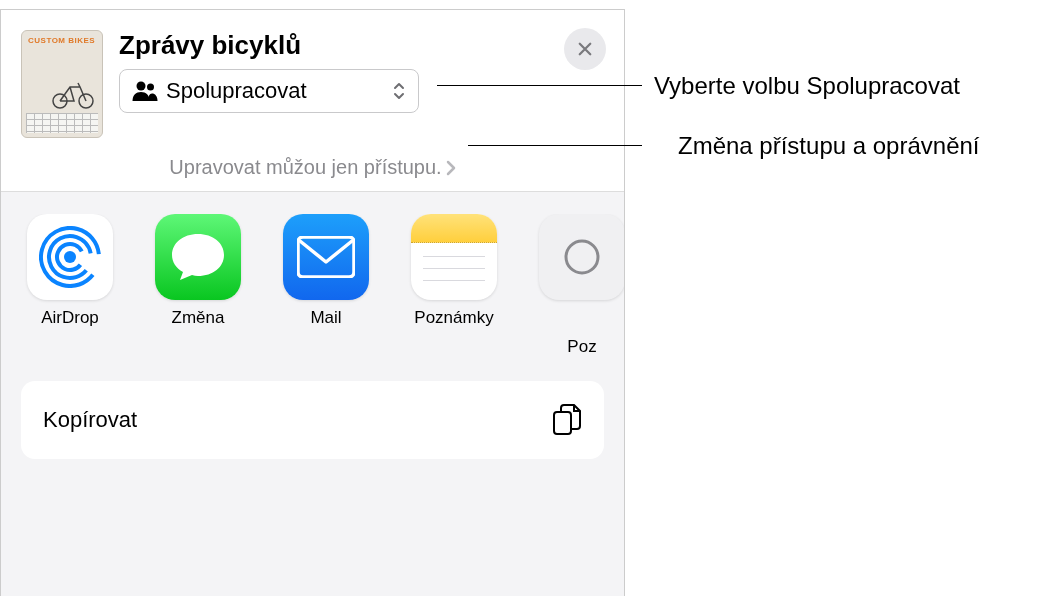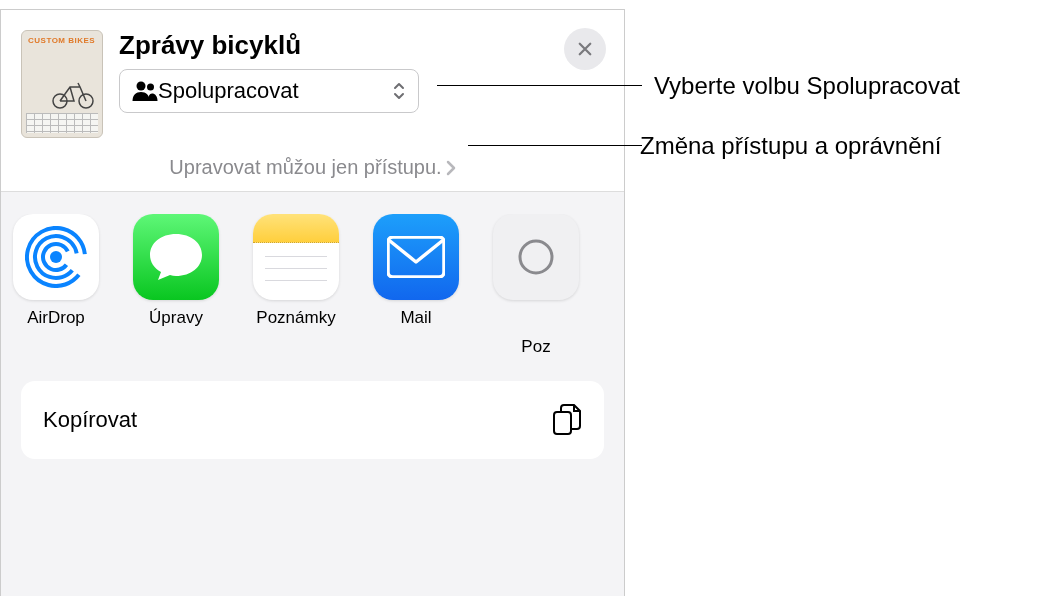--- a/index.html
+++ b/index.html
@@ -73,20 +73,21 @@
     font-weight: 700;
     color:#000;
     margin-bottom: 8px;
     white-space:nowrap;
     overflow:hidden;
     text-overflow:ellipsis;
   }
   .collab-dropdown {
     display: inline-flex;
     align-items: center;
+    gap: 8px;
     border: 1px solid #c9c9cb;
     border-radius: 8px;
     padding: 8px 12px;
     font-size: 22px;
     color:#000;
     background:#fff;
     min-width: 300px;
     position:relative;
     cursor:pointer;
   }
@@ -123,22 +124,22 @@
     color:#7a7a7e;
   }
   .close-btn svg{width:18px;height:18px;}
   
   .apps-section {
     background:#f4f4f6;
     padding: 22px 0 14px 0;
   }
   .apps-row {
     display:flex;
-    gap: 26px;
-    padding: 0 8px;
+    gap: 34px;
+    padding: 0 22px;
     overflow:hidden;
   }
   .app-item {
     display:flex;
     flex-direction:column;
     align-items:center;
     gap:8px;
     width: 94px;
     flex-shrink:0;
     cursor:pointer;
@@ -265,36 +266,36 @@
           </svg>
         </div>
         <div class="app-label">AirDrop</div>
       </div>
       <div class="app-item">
         <div class="app-icon messages-bg">
           <svg width="58" height="54" viewBox="0 0 58 54">
             <path d="M29 4 C14 4 3 13 3 25 C3 32 7 38 14 42 L11 50 L23 45 C25 45.5 27 46 29 46 C44 46 55 37 55 25 C55 13 44 4 29 4 Z" fill="#fff"></path>
           </svg>
         </div>
-        <div class="app-label">Úpravy</div>
-      </div>
-      <div class="app-item">
-        <div class="app-icon notes-bg">
-          <div class="lines"></div>
-        </div>
-        <div class="app-label">Poznámky</div>
+        <div class="app-label">Změna</div>
       </div>
       <div class="app-item">
         <div class="app-icon mail-bg">
           <svg width="58" height="42" viewBox="0 0 58 42">
             <rect x="1" y="1" width="56" height="40" rx="5" fill="none" stroke="#fff" stroke-width="3.5"></rect>
             <path d="M3 5 L29 26 L55 5" fill="none" stroke="#fff" stroke-width="3.5" stroke-linecap="round" stroke-linejoin="round"></path>
           </svg>
         </div>
         <div class="app-label">Mail</div>
+      </div>
+      <div class="app-item">
+        <div class="app-icon notes-bg">
+          <div class="lines"></div>
+        </div>
+        <div class="app-label">Poznámky</div>
       </div>
       <div class="app-item cut">
         <div class="app-icon gray-bg">
           <svg width="40" height="40" viewBox="0 0 40 40">
               <circle cx="20" cy="20" r="16" fill="none" stroke="#8a8a8e" stroke-width="3"></circle>
             </svg>
         </div>
         <div class="app-label">Poz</div>
       </div>
     </div>
@@ -311,13 +312,13 @@
     </div>
   </div>
   <div class="divider-section"></div>
 
 </div>
 
 <div class="callout-line" style="left:437px; top:85px; width:205px;"></div>
 <div class="callout-text" style="left:654px; top:72px;text-align:center;">Vyberte volbu Spolupracovat</div>
 
 <div class="callout-line" style="left:468px; top:145px; width:174px;"></div>
-<div class="callout-text" style="left:640px; top:132px;">Změna přístupu a oprávnění</div>
+<div class="callout-text" style="left:678px; top:132px;">Změna přístupu a oprávnění</div>
 
 </body></html>

